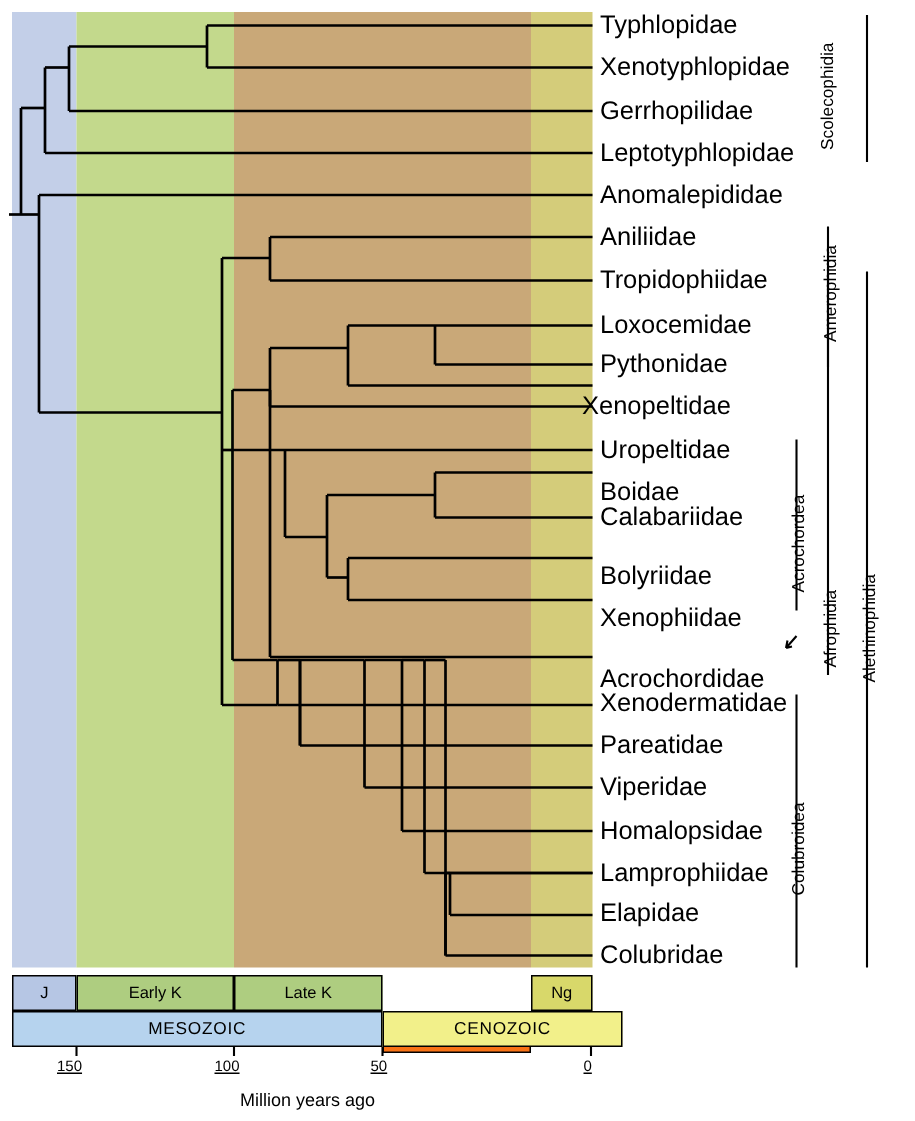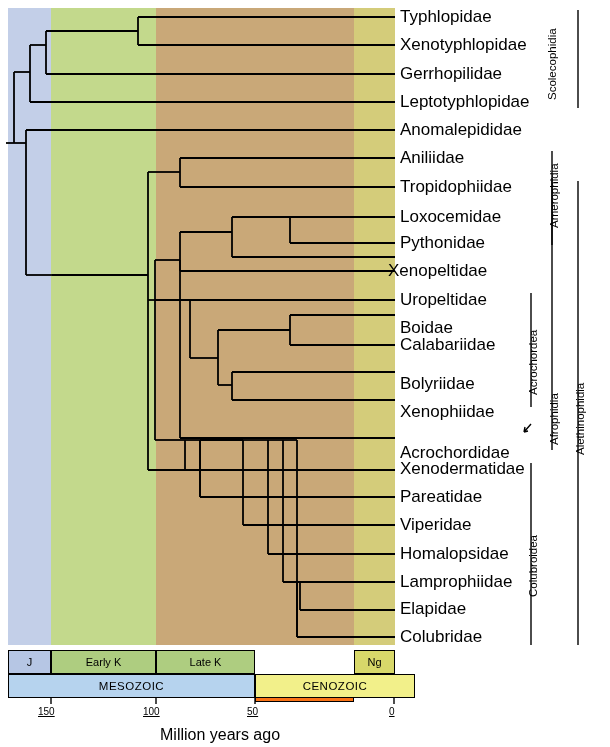--- a/index.html
+++ b/index.html
@@ -21,21 +21,21 @@
   }
   .eralabel{
     position:absolute;box-sizing:border-box;border:1px solid #000;
     font-size:11.5px;display:flex;align-items:center;justify-content:center;
     color:#000;letter-spacing:0.5px;
   }
   .axislabel{
     position:absolute;font-size:10px;color:#000;text-decoration:underline;
   }
   .axistitle{
-    position:absolute;font-size:16px;color:#000;
+    position:absolute;font-size:12px;color:#000;
   }
   .cladelabel{
     position:absolute;font-size:11.5px;color:#000;white-space:nowrap;
     transform-origin:0 0;
   }
   svg{display:block;}
 </style>
 </head>
 <body>
 

